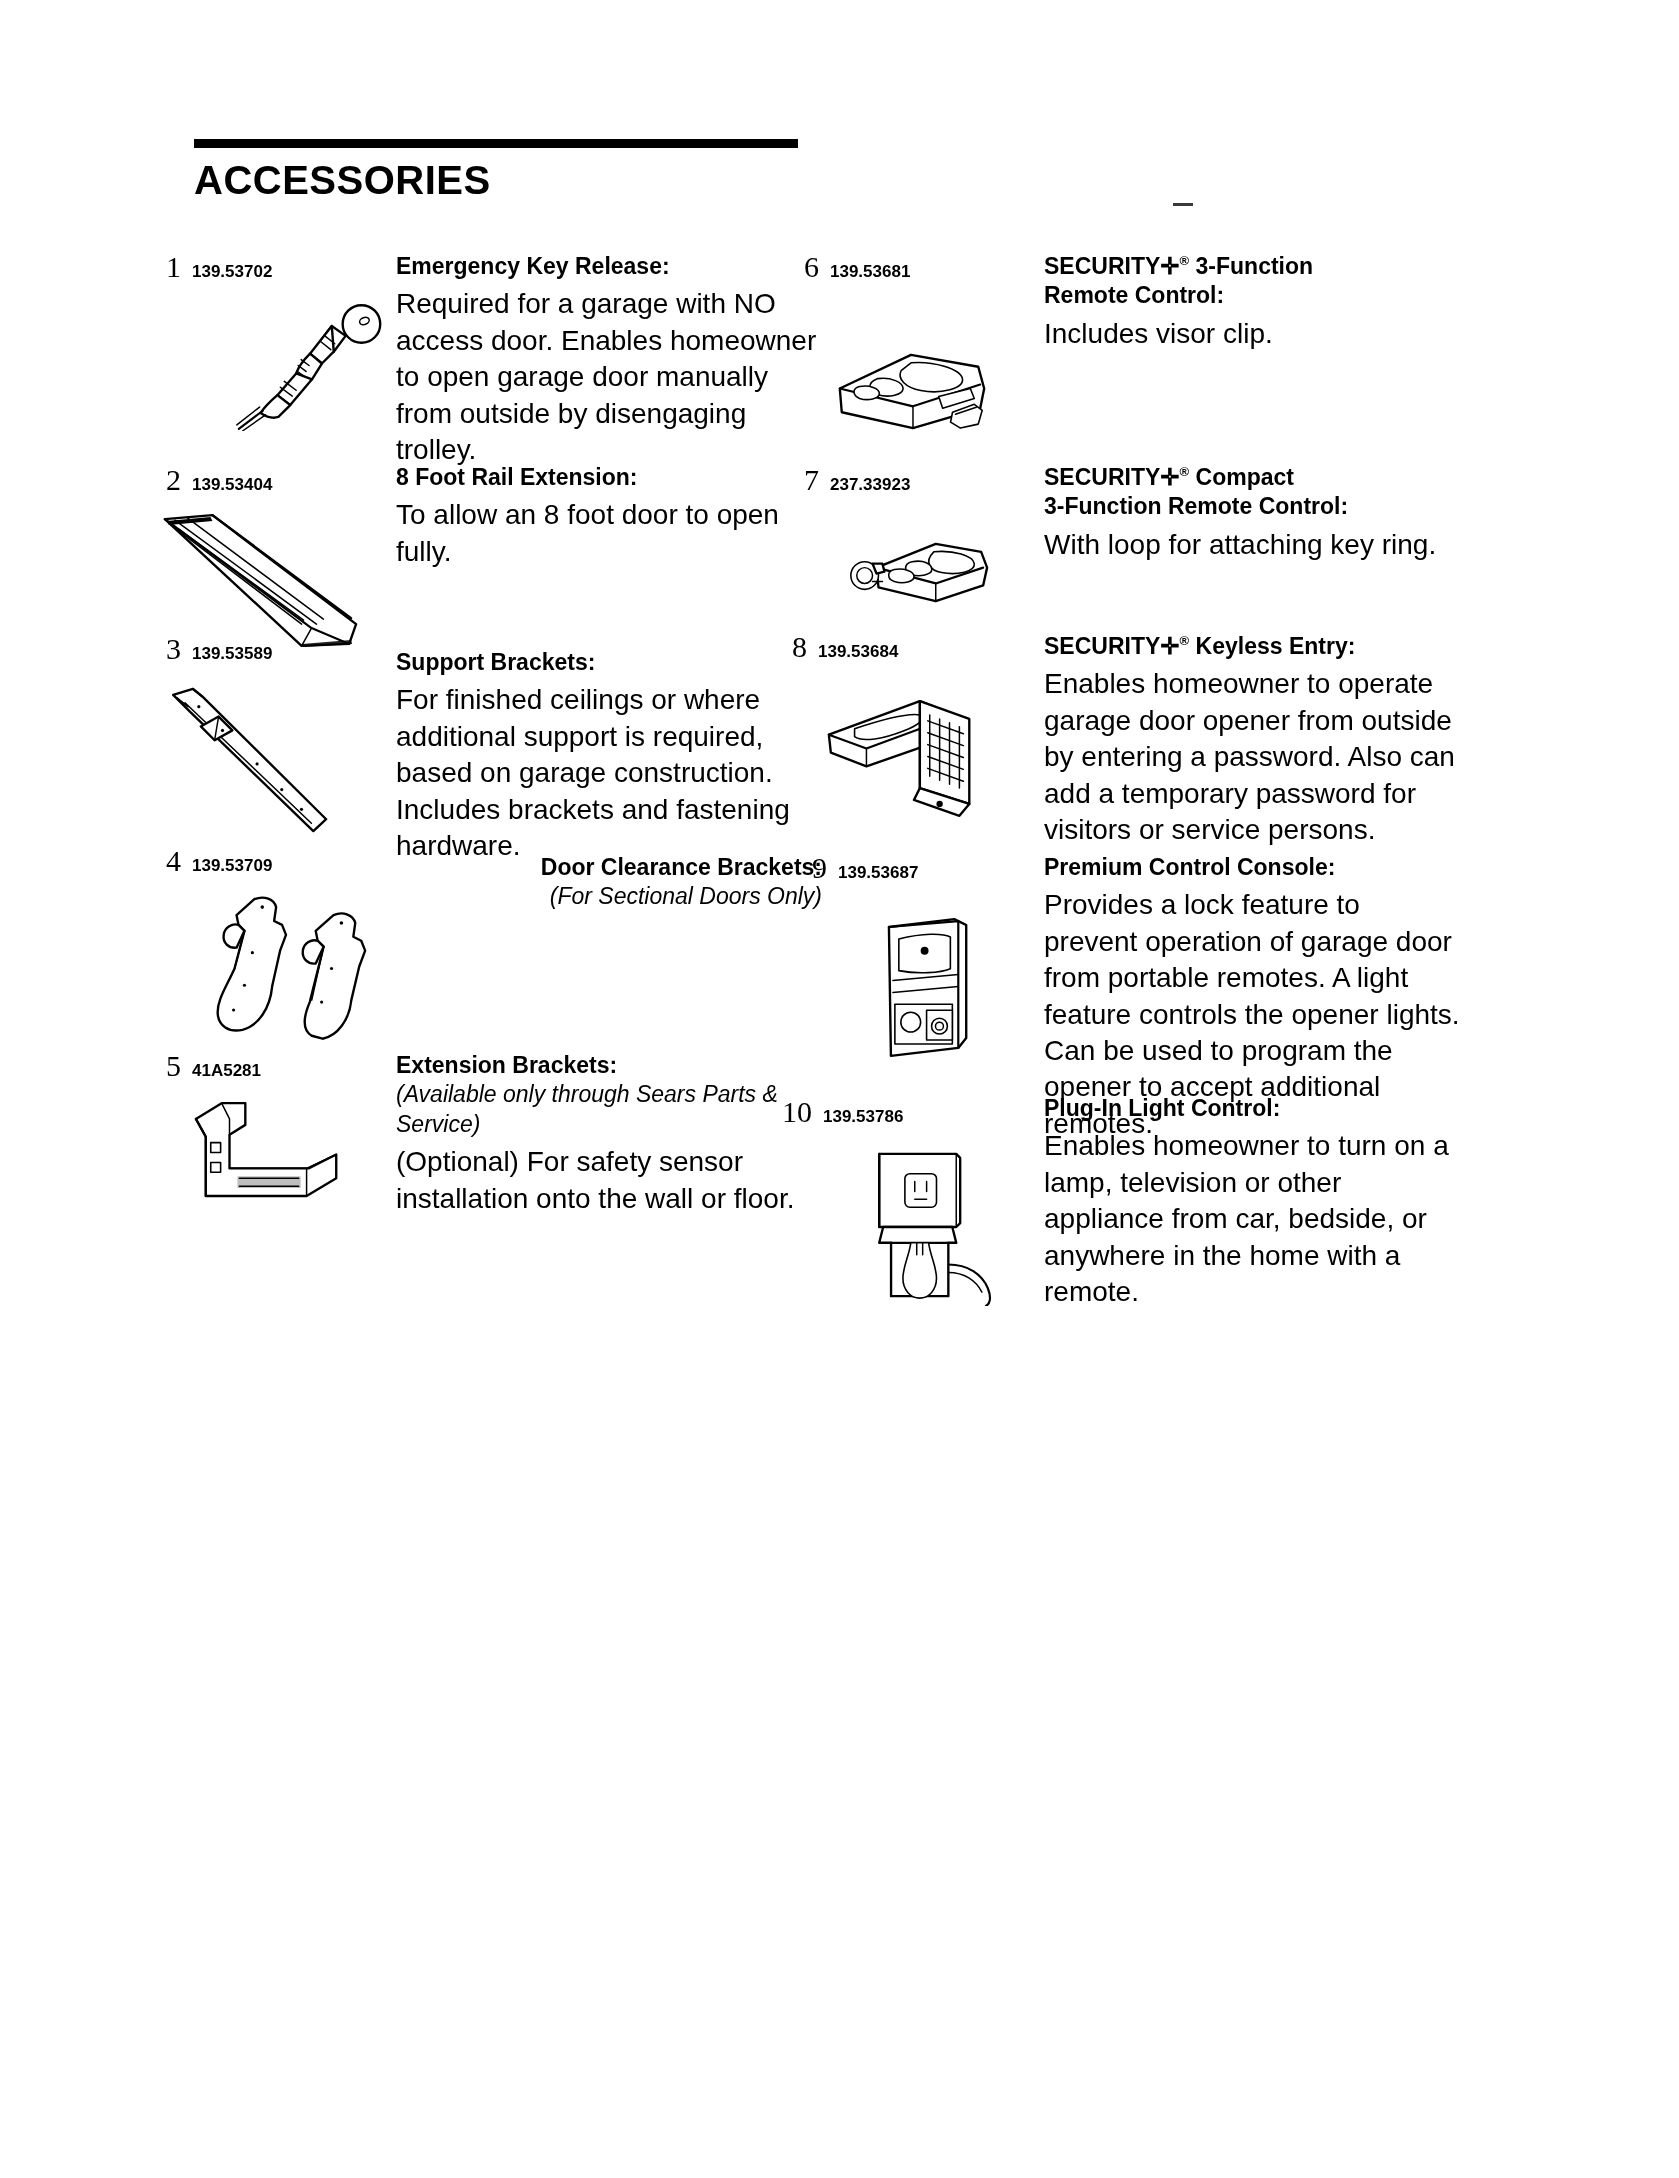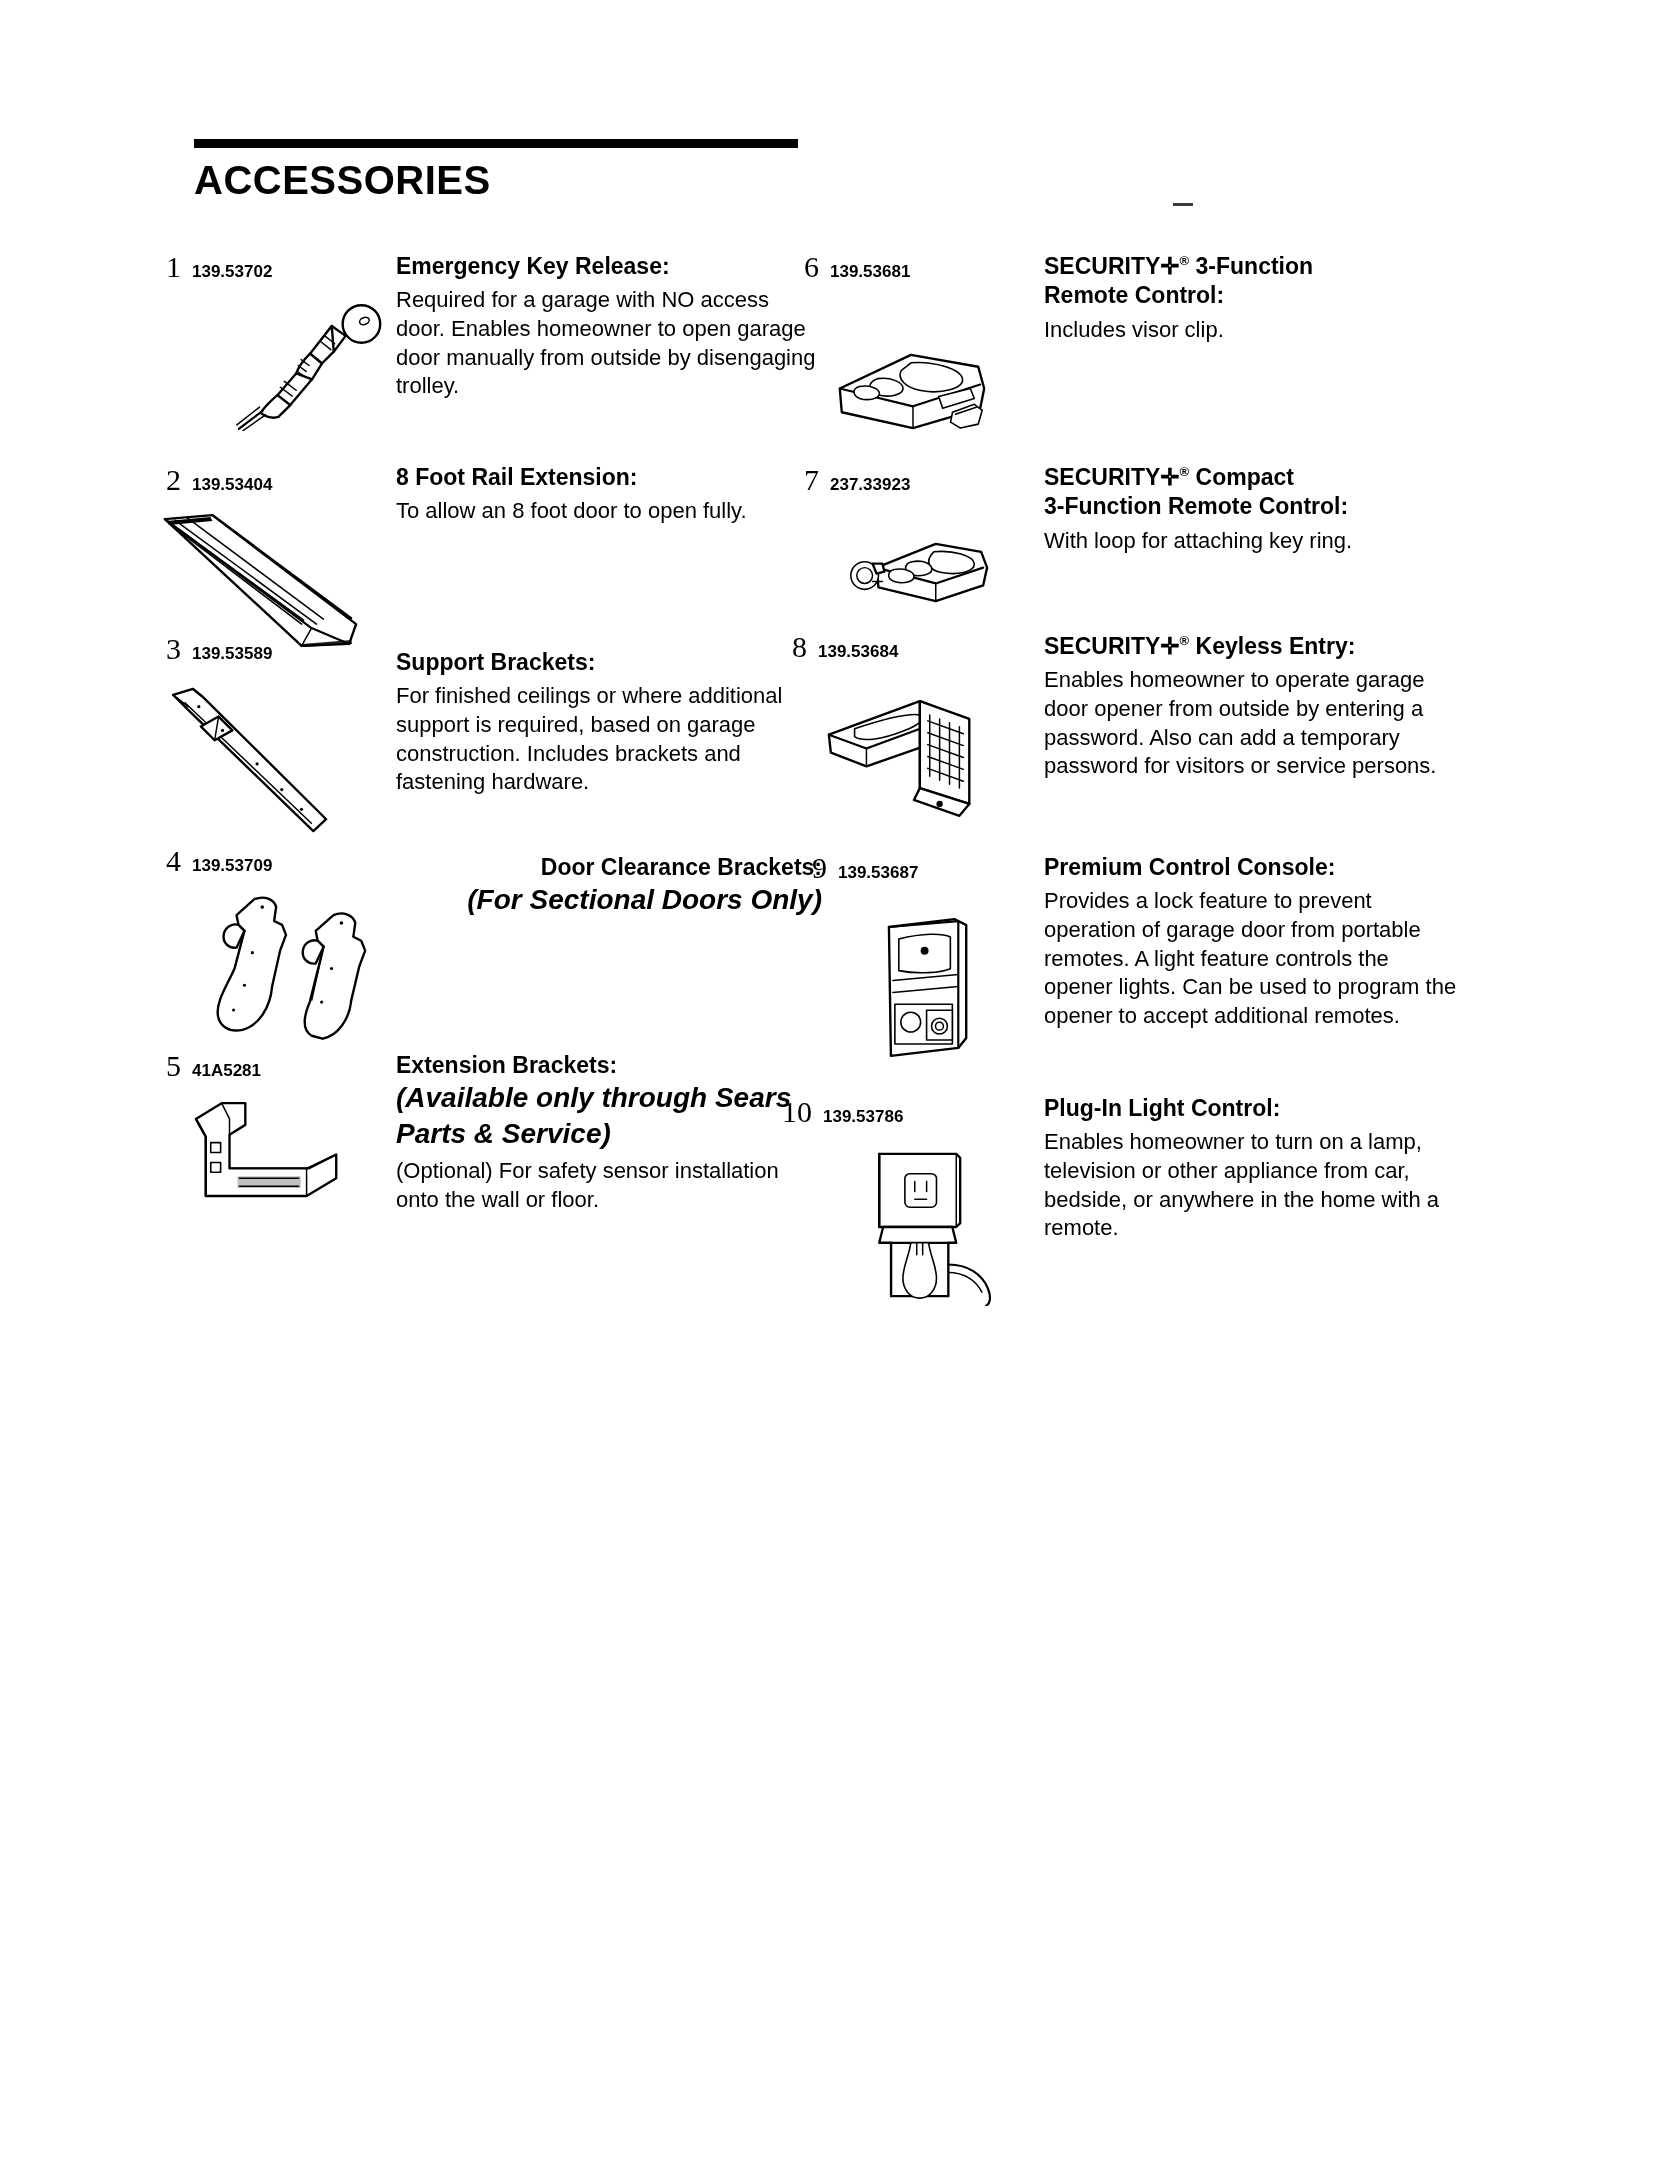--- a/index.html
+++ b/index.html
@@ -73,27 +73,27 @@
     display: flex;
     align-items: baseline;
     gap: 11px;
   }
   .title {
     font-size: 23px;
     font-weight: bold;
     line-height: 1.28;
   }
   .subtitle {
-    font-size: 28px;
-    font-weight: bold;
+    font-size: 23px;
+    font-weight: normal;
     font-style: italic;
     line-height: 1.28;
   }
   .body {
-    font-size: 22px;
+    font-size: 28px;
     font-weight: normal;
     line-height: 1.30;
     margin-top: 5px;
   }
   .textblock { position: absolute; }
 
   
   .col-a-text { width: 426px; }
   .col-b-text { width: 416px; }
 

